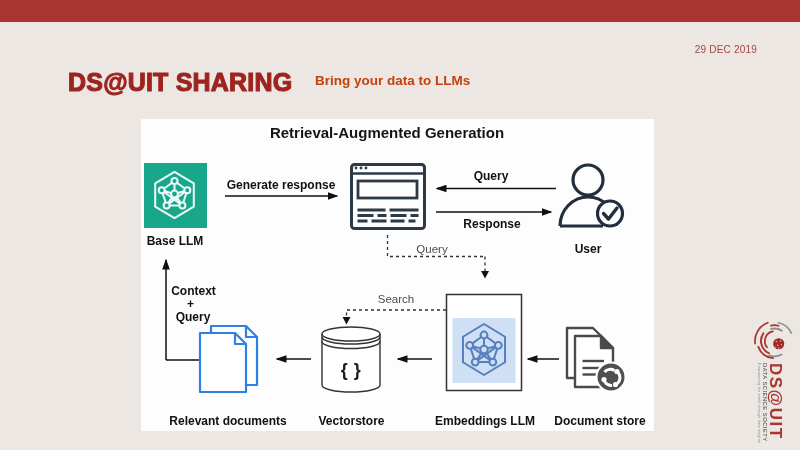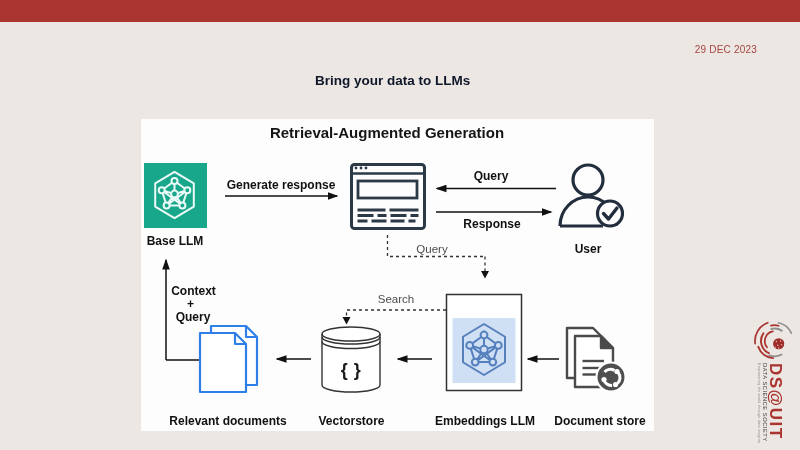--- a/index.html
+++ b/index.html
@@ -1,28 +1,29 @@
 <!DOCTYPE html>
 <html><head>
 <meta charset="utf-8">
 <style>
   html,body{margin:0;padding:0;}
   #page{position:relative;width:800px;height:450px;background:#ece7e2;overflow:hidden;
         font-family:"Liberation Sans", sans-serif;}
   #topbar{position:absolute;left:0;top:0;width:800px;height:22px;background:#a93430;}
   #date{position:absolute;right:43px;top:43.5px;font-size:10px;color:#a54440;letter-spacing:0.2px;}
   #title{position:absolute;left:68px;top:68px;font-size:25px;font-weight:800;color:#9e2420;letter-spacing:0.2px;-webkit-text-stroke:1.1px #9e2420;}
-  #subtitle{position:absolute;left:315px;top:73px;font-size:13.5px;font-weight:bold;color:#0f172a;}
+  #subtitle{position:absolute;left:315px;top:73px;font-size:13.5px;font-weight:bold;color:#c2410c;}
   #whitebox{position:absolute;left:141px;top:119px;width:513px;height:312px;background:#fefdfd;}
 </style>
 </head>
 <body>
 <div id="page">
   <div id="topbar"></div>
-  <div id="date">29 DEC 2023</div>
+  <div id="date">29 DEC 2019</div>
+  <div id="title">DS@UIT SHARING</div>
   <div id="subtitle">Bring your data to LLMs</div>
   <div id="whitebox">
     <svg width="513" height="312" viewBox="0 0 513 312">
       <defs>
         <marker id="ah" markerWidth="11" markerHeight="8" refX="9.5" refY="4" orient="auto" markerUnits="userSpaceOnUse">
           <path d="M0,0.2 L11,4 L0,7.8 z" fill="#111"></path>
         </marker>
       </defs>
 
       <text x="246" y="18.5" font-size="15" font-weight="bold" fill="#151515" text-anchor="middle">Retrieval-Augmented Generation</text>

